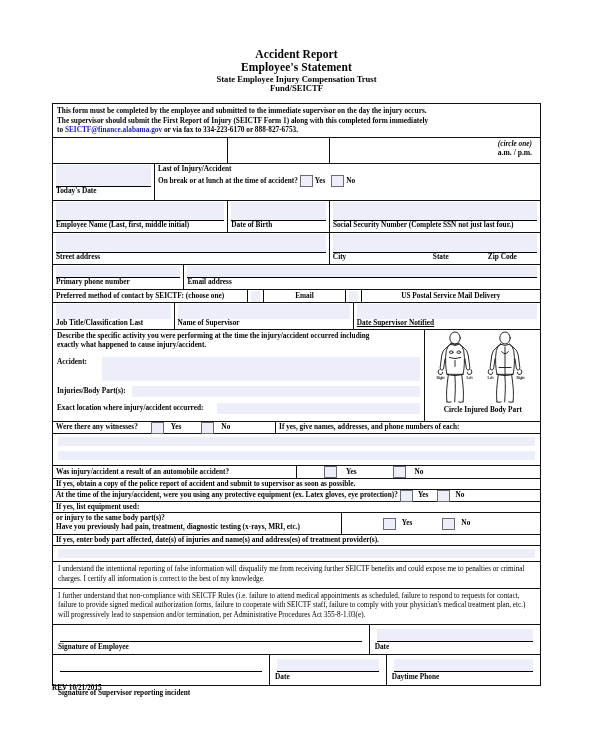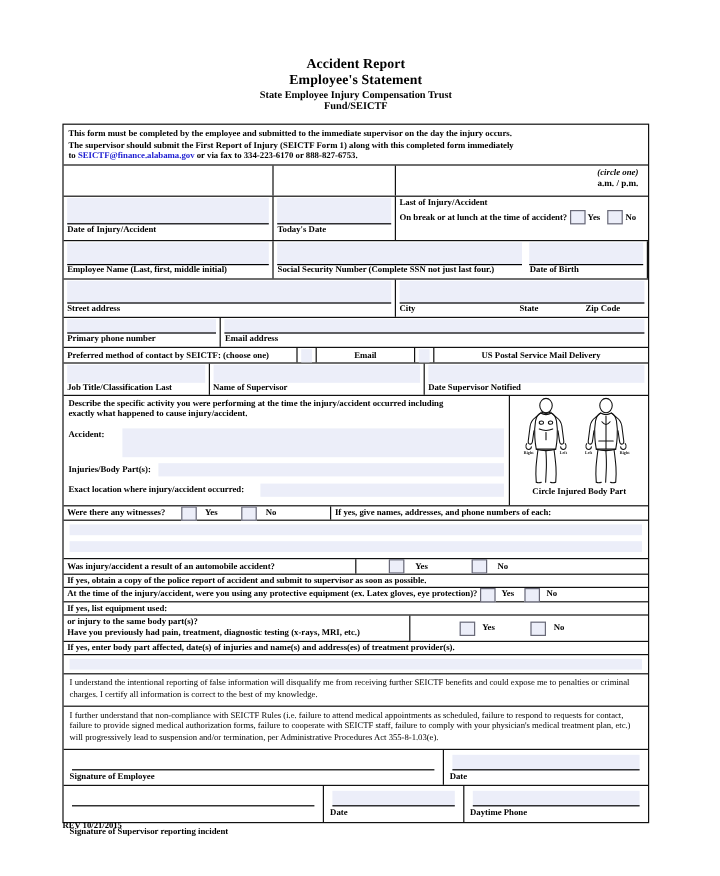--- a/index.html
+++ b/index.html
@@ -187,24 +187,20 @@
     <div class="row" style="height:26px;">
       <div class="cell bd-r" style="width:176px;"></div>
       <div class="cell bd-r" style="width:102px;"></div>
       <div class="cell" style="width:211px; text-align:right; padding-right:8px;">
         <div class="circleone">(circle one)</div>
         <div class="ampm">a.m. / p.m.</div>
       </div>
     </div>
 
     <div class="row" style="height:37px;">
-      <div class="cell bd-r" style="width:176px;">
-        <div class="fill uline" style="height:21px;"></div>
-        <div class="lbl">Date of Injury/Accident</div>
-      </div>
       <div class="cell bd-r" style="width:102px;">
         <div class="fill uline" style="height:21px;"></div>
         <div class="lbl">Today's Date</div>
       </div>
       <div class="cell" style="width:211px; padding-top:0;">
         <div class="lbl" style="margin-top:1px;">Last of Injury/Accident</div>
         <div style="display:flex; align-items:center; margin-top:1px;">
           <span class="lbl">On break or at lunch at the time of accident?</span>
           <span class="cbox" style="margin-left:2px;"></span>
           <span class="lbl" style="margin-left:2px;">Yes</span>
@@ -212,27 +208,27 @@
           <span class="lbl" style="margin-left:2px;">No</span>
         </div>
       </div>
     </div>
 
     <div class="row" style="height:32px;">
       <div class="cell bd-r" style="width:176px;">
         <div class="fill uline" style="height:18px;"></div>
         <div class="lbl">Employee Name (Last, first, middle initial)</div>
       </div>
+      <div class="cell bd-r" style="width:102px;">
+        <div class="fill uline" style="height:18px;"></div>
+        <div class="lbl">Date of Birth</div>
+      </div>
       <div class="cell" style="width:211px;">
         <div class="fill uline" style="height:18px;"></div>
         <div class="lbl">Social Security Number (Complete SSN not just last four.)</div>
-      </div>
-      <div class="cell bd-r" style="width:102px;">
-        <div class="fill uline" style="height:18px;"></div>
-        <div class="lbl">Date of Birth</div>
       </div>
     </div>
 
     <div class="row" style="height:32px;">
       <div class="cell bd-r" style="width:278px;">
         <div class="fill uline" style="height:18px;"></div>
         <div class="lbl">Street address</div>
       </div>
       <div class="cell" style="width:211px;">
         <div class="fill uline" style="height:18px;"></div>
@@ -275,21 +271,21 @@
 
     <div class="row" style="height:27px;">
       <div class="cell bd-r" style="width:122px;">
         <div class="fill" style="height:15px;"></div>
         <div class="lbl">Job Title/Classification Last</div>
       </div>
       <div class="cell bd-r" style="width:180px;">
         <div class="fill" style="height:15px;"></div>
         <div class="lbl">Name of Supervisor</div>
       </div>
-      <div class="cell" style="width:187px;">
+      <div class="cell" style="width:187px;text-decoration:underline;">
         <div class="fill" style="height:15px;"></div>
         <div class="lbl">Date Supervisor Notified</div>
       </div>
     </div>
 
     <div class="row" style="height:92px;">
       <div class="cell bd-r" style="width:374px; padding:2px 4px;">
         <div class="lbl wrap">Describe the specific activity you were performing at the time the injury/accident occurred including</div>
         <div class="lbl wrap">exactly what happened to cause injury/accident.</div>
         <div style="display:flex; align-items:flex-start; margin-top:7px;">

